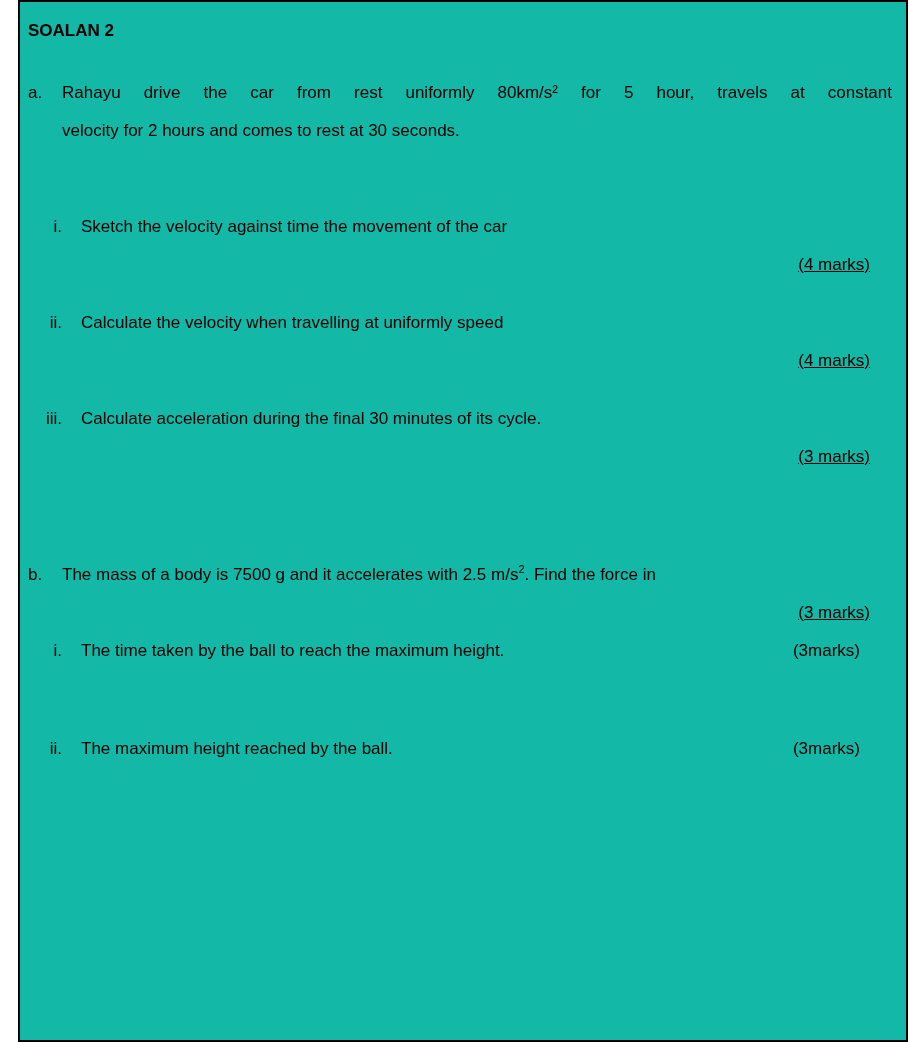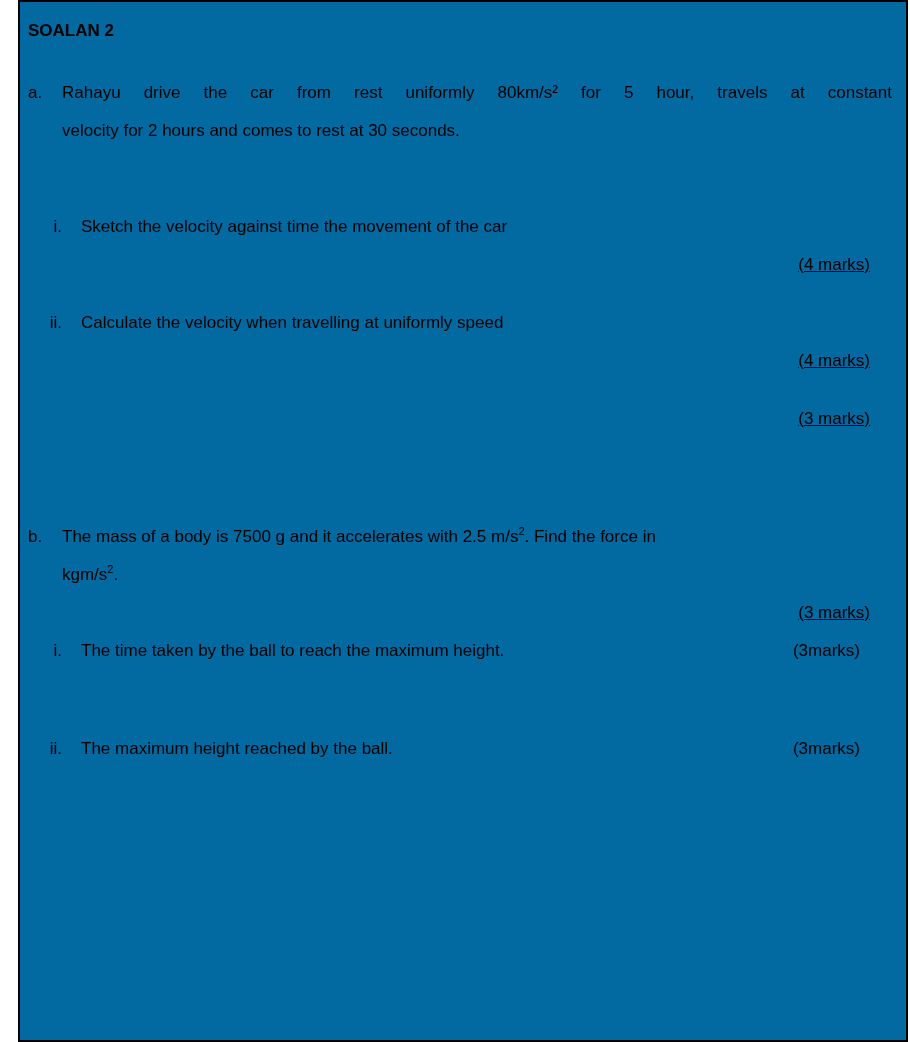--- a/index.html
+++ b/index.html
@@ -15,21 +15,21 @@
     background: #ffffff;
   }
   .cell {
     position: absolute;
     left: 18px;
     top: 0;
     width: 890px;
     height: 1042px;
     border: 2px solid #000000;
     padding: 10px 8px 0 8px;
-    background: #0369a1;
+    background: #14b8a6;
     font-size: 17px;
   }
   .line { line-height: 38px; }
   .title {
     font-size: 17px;
     font-weight: bold;
     line-height: 38px;
   }
   .part-row { display: flex; align-items: flex-start; }
   .part-label {
@@ -103,28 +103,31 @@
 
     <div class="mt-20">
       <div class="sub-row">
         <span class="sub-label">ii.</span>
         <span class="sub-text">Calculate the velocity when travelling at uniformly speed</span>
       </div>
       <div class="marks-line">(4 marks)</div>
     </div>
 
     <div class="mt-20">
+      <div class="sub-row">
+        <span class="sub-label">iii.</span>
+        <span class="sub-text">Calculate acceleration during the final 30 minutes of its cycle.</span>
+      </div>
       <div class="marks-line">(3 marks)</div>
     </div>
 
     <div class="part-row mt-80">
       <span class="part-label">b.</span>
       <div class="part-body">
         <div class="line"><span>The mass of a body is 7500 g and it accelerates with 2.5 m/s</span><sup>2</sup><span>. Find the force in</span></div>
-        <div class="line"><span>kgm/s</span><sup>2</sup><span>.</span></div>
       </div>
     </div>
     <div class="marks-line">(3 marks)</div>
 
 
     <div class="sub-row">
       <span class="sub-label">i.</span>
       <span class="sub-text grow">The time taken by the ball to reach the maximum height.</span>
       <span class="inline-marks">(3marks)</span>
     </div>

